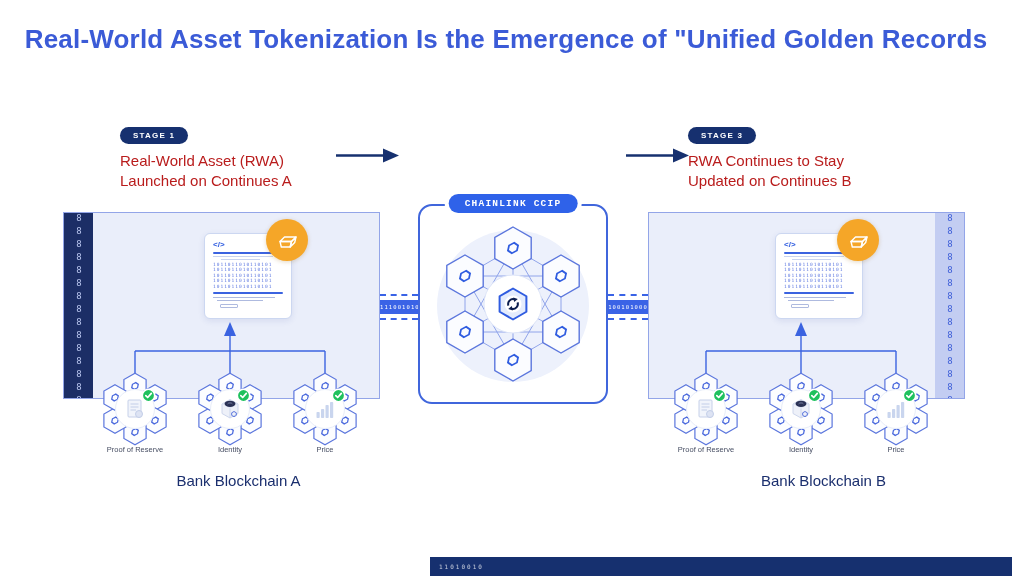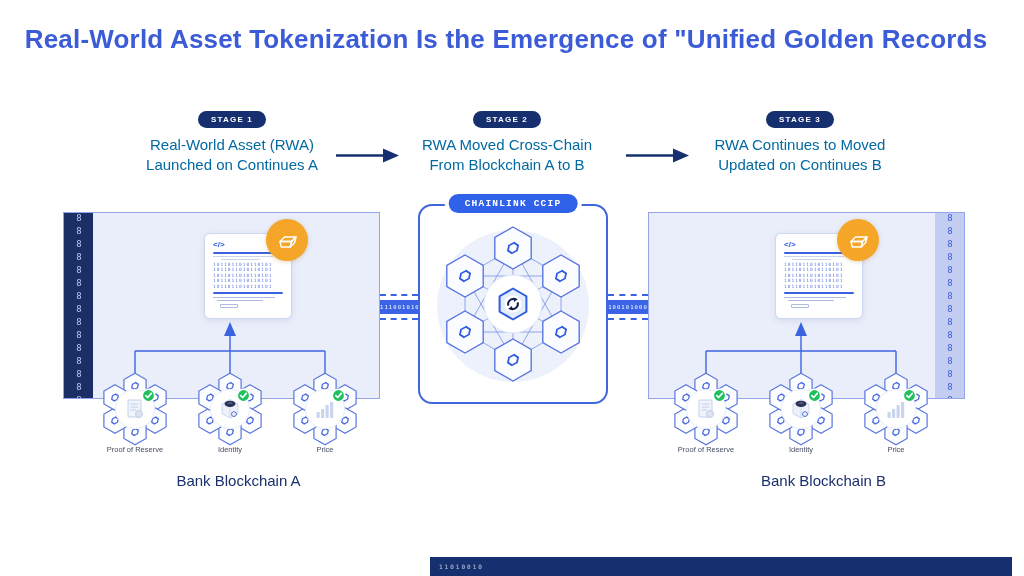--- a/index.html
+++ b/index.html
@@ -8,28 +8,28 @@
     position:relative; width:1012px; height:576px; background:#ffffff;
     font-family:"Liberation Sans", sans-serif; overflow:hidden;
   }
   
   .page-title {
     position:absolute; top:24px; left:0; width:100%;
     text-align:center; font-size:26px; font-weight:700; color:#3b5bd7;
     letter-spacing:0.2px;
   }
   
-  .stage { position:absolute; top:108px; width:224px; text-align:center; }
+  .stage { position:absolute; top:124px; width:224px; }
   .stage-1 { left:120px; } .stage-2 { left:395px; } .stage-3 { left:688px; }
   .stage-badge {
     display:inline-block; background:#16306f; color:#ffffff;
     font-size:8px; font-weight:700; letter-spacing:1.2px;
     padding:4px 13px; border-radius:11px; margin-bottom:7px;
   }
-  .stage-text { font-size:15px; line-height:1.32; font-weight:500; color:#0369a1; }
+  .stage-text { font-size:15px; line-height:1.32; font-weight:500; color:#b91c1c; }
   .stage-arrow { position:absolute; top:148px; }
   .arrow-1 { left:336px; } .arrow-2 { left:626px; }
   
   .panel {
     position:absolute; top:212px; width:317px; height:187px;
     background:#eaeefa; border:1px solid #93a5e8;
   }
   .panel-a { left:63px; } .panel-b { left:648px; }
   .strip {
     position:absolute; top:0; height:100%; width:29px;
@@ -177,31 +177,24 @@
 
   <div class="page-title">Real-World Asset Tokenization Is the Emergence of "Unified Golden Records</div>
 
   <div class="stage stage-1">
     <div class="stage-badge">STAGE 1</div>
     <div class="stage-text">
       <div>Real-World Asset (RWA)</div>
         <div>Launched on Continues A</div>
     </div>
   </div>
-  <div class="stage stage-2">
-    <div class="stage-badge">STAGE 2</div>
-    <div class="stage-text">
-      <div>RWA Moved Cross-Chain</div>
-        <div>From Blockchain A to B</div>
-    </div>
-  </div>
   <div class="stage stage-3">
     <div class="stage-badge">STAGE 3</div>
     <div class="stage-text">
-      <div>RWA Continues to Moved</div>
+      <div>RWA Continues to Stay</div>
         <div>Updated on Continues B</div>
     </div>
   </div>
 
   <svg class="stage-arrow arrow-1" width="64" height="15">
     <line x1="0" y1="7.5" x2="48" y2="7.5" stroke="#16306f" stroke-width="2.4"></line>
     <polygon points="47,0.5 63,7.5 47,14.5" fill="#16306f"></polygon>
   </svg>
   <svg class="stage-arrow arrow-2" width="64" height="15">
     <line x1="0" y1="7.5" x2="48" y2="7.5" stroke="#16306f" stroke-width="2.4"></line>

